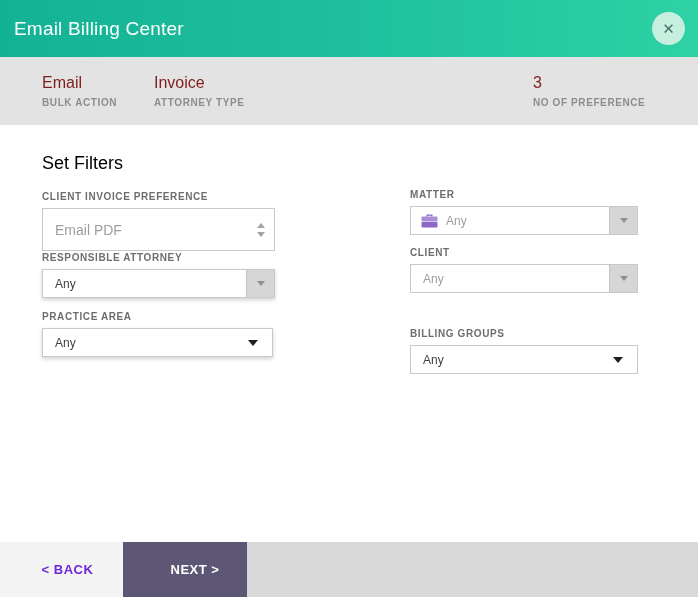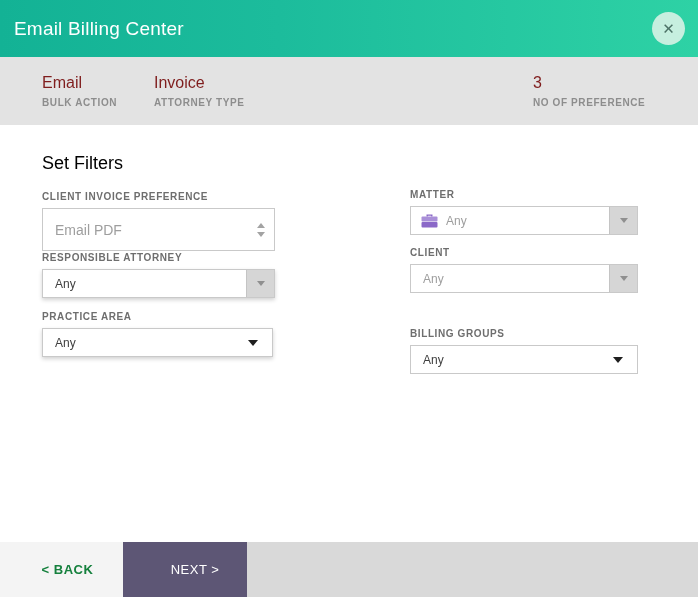--- a/index.html
+++ b/index.html
@@ -59,23 +59,23 @@
   .f-ra { left:42px; top:252px; width:233px; }
   .f-pa { left:42px; top:311px; width:231px; }
   
   .f-matter{ left:410px; top:189px; width:228px; }
   .f-client{ left:410px; top:247px; width:228px; }
   .f-bg    { left:410px; top:316px; width:228px;margin-top:12px; }
 
   
   .footer{ position:absolute; left:0; top:542px; width:698px; height:55px; background:#d9d9d9; }
   .back-btn{ position:absolute; left:0; top:0; width:135px; height:55px; background:#f4f4f4; border:none;
-    font-family:"Liberation Sans",sans-serif; font-size:13px; font-weight:bold; color:#15803d; letter-spacing:0.5px; cursor:pointer; }
+    font-family:"Liberation Sans",sans-serif; font-size:13px; font-weight:bold; color:#6d28d9; letter-spacing:0.5px; cursor:pointer; }
   .next-btn{ position:absolute; left:123px; top:0; width:124px; height:55px; background:#5d5675; border:none;
-    font-family:"Liberation Sans",sans-serif; font-size:13px; font-weight:normal; color:#ffffff; letter-spacing:0.5px; cursor:pointer;padding-left:20px; }
+    font-family:"Liberation Sans",sans-serif; font-size:13px; font-weight:bold; color:#ffffff; letter-spacing:0.5px; cursor:pointer;padding-left:20px; }
 </style>
 </head>
 <body>
 
 <div class="app">
 
   <header class="titlebar">
     <h1 class="title">Email Billing Center</h1>
     <button class="close-btn">
       <span class="close-x">✕</span>

